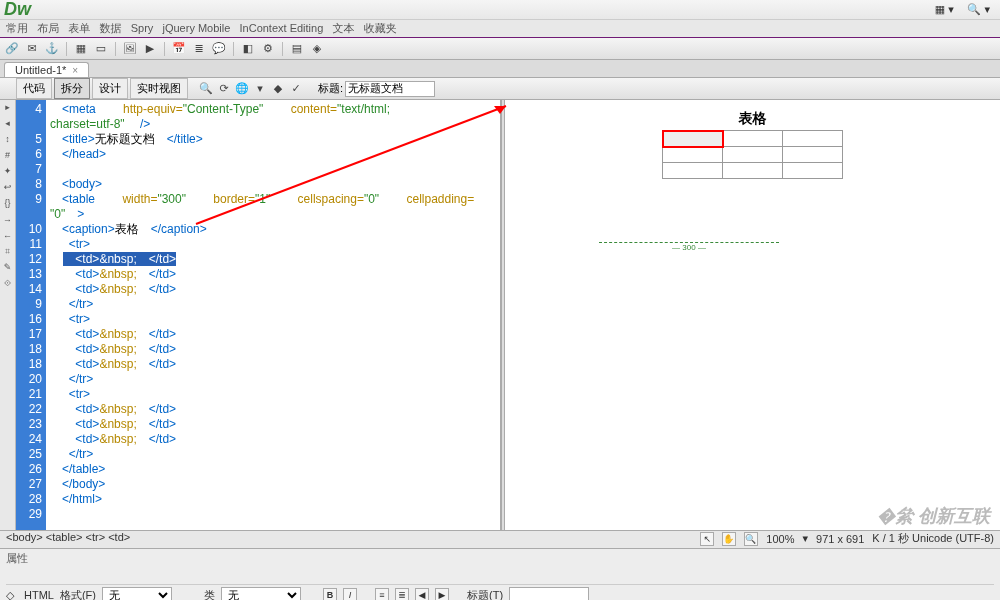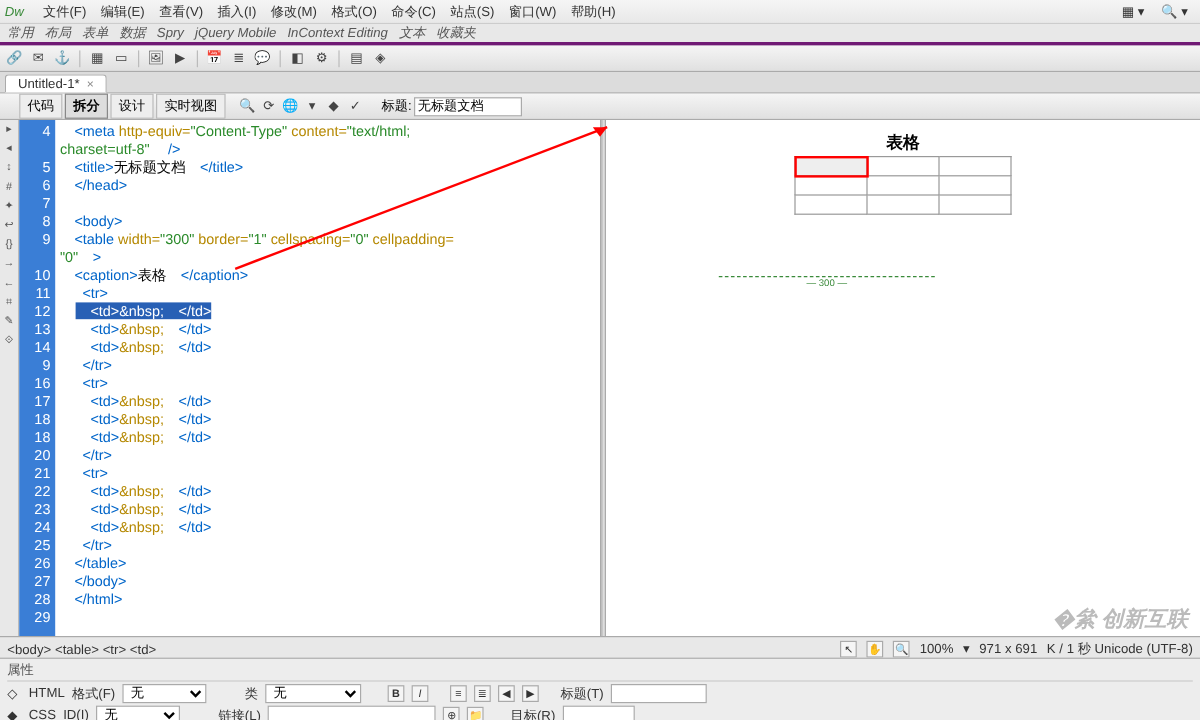--- a/index.html
+++ b/index.html
@@ -1,69 +1,68 @@
 <!DOCTYPE html>
 <html><head>
 <meta charset="utf-8">
 <style>
 * { margin: 0; padding: 0; box-sizing: border-box; font-family: "Microsoft YaHei", Arial, sans-serif; }
 body { background: #fff; font-size: 11px; overflow: hidden; width: 1000px; height: 600px; position: relative; }
 .menubar { height: 20px; background: linear-gradient(#f5f5f5,#e8e8e8); border-bottom: 1px solid #ccc; display: flex; align-items: center; padding: 0 4px; gap: 2px; font-size: 11px; color: #333; }
-.menubar .logo { color: #3a8a3a; font-weight: normal; font-size: 11px; margin-right: 8px; font-style: italic; }
+.menubar .logo { color: #3a8a3a; font-weight: bold; font-size: 18px; margin-right: 8px; font-style: italic; }
 .menubar .item { padding: 2px 6px; cursor: default; }
-.submenubar { height: 18px; background: #e8e8e8; border-bottom: 3px solid #701a75; display: flex; align-items: center; padding: 0 6px; gap: 8px; font-size: 11px; color: #555; font-style: italic; }
+.submenubar { height: 18px; background: #e8e8e8; border-bottom: 1px solid #701a75; display: flex; align-items: center; padding: 0 6px; gap: 8px; font-size: 11px; color: #555; }
 .toolbar { height: 22px; background: linear-gradient(#f5f5f5,#e0e0e0); border-bottom: 1px solid #aaa; display: flex; align-items: center; padding: 0 4px; gap: 4px; }
 .toolbar .icon, .doc-toolbar .icon { width: 16px; height: 16px; display: inline-flex; align-items: center; justify-content: center; font-size: 11px; color: #444; }
 .toolbar .sep { width: 1px; height: 14px; background: #bbb; margin: 0 2px; }
 .tabs { height: 18px; background: #dcdcdc; border-bottom: 1px solid #aaa; display: flex; align-items: flex-end; padding-left: 4px; }
 .tab { background: #ffffff; border: 1px solid #aaa; border-bottom: none; padding: 1px 10px; font-size: 11px; color: #333; display: flex; align-items: center; gap: 6px; border-radius: 3px 3px 0 0; }
 .tab .close { color: #888; font-size: 10px; }
 .doc-toolbar { height: 22px; background: linear-gradient(#f5f5f5,#e0e0e0); border-bottom: 1px solid #aaa; display: flex; align-items: center; padding: 0 16px; gap: 2px; font-size: 11px; }
 .doc-toolbar .vbtn { padding: 2px 6px; border: 1px solid #bbb; background: #eee; font-size: 11px; }
-.doc-toolbar .vbtn.active { background: #ddd; border-color: #888; font-weight: bold; }
+.doc-toolbar .vbtn.active { background: #ddd; border-color: #888; }
 .doc-toolbar input { font-size: 11px; padding: 1px 2px; width: 90px; border: 1px solid #aaa; }
 .workspace { display: flex; height: 430px; }
 .sidebar-left { width: 16px; background: #e8e8e8; border-right: 1px solid #bbb; display: flex; flex-direction: column; gap: 4px; padding-top: 2px; align-items: center; }
 .sidebar-left .sicon { width: 12px; height: 12px; font-size: 9px; color: #555; text-align: center; }
 .code-pane { flex: 1; display: flex; background: #fff; position: relative; border-right: 1px solid #aaa; }
 .gutter { width: 30px; background: #3a7ed6; color: #fff; text-align: right; padding: 2px 4px 2px 0; font-family: Consolas, monospace; font-size: 12px; line-height: 15px; }
 .gutter div { height: 15px; }
 .code { flex: 1; padding: 2px 4px; font-family: Consolas, monospace; font-size: 12px; line-height: 15px; color: #000; white-space: pre; overflow: hidden; }
 .code .line { height: 15px; }
 .t-tag { color: #0065c9; margin-left: 12px; }
-.t-attr { color: #b58800; }
+.t-attr { color: #b58800; margin-left: 24px; }
 .t-str { color: #2a8a2a; }
 .t-ent { color: #b58800; }
 .sel { background: #2860b5; color: #fff; }
 .sel .t-tag, .sel .t-ent { color: #fff; }
 .design-pane { width: 495px; background: #fff; position: relative; padding: 8px; }
 .design-table { border-collapse: collapse; margin: 0 auto; }
 .design-table caption { font-weight: bold; font-size: 14px; padding: 2px; }
 .design-table td { border: 1px solid #999; width: 60px; height: 16px; }
 .design-table td.sel-cell { outline: 2px solid red; outline-offset: -1px; background: #eee; }
-.ruler { position: absolute; top: 130px; left: 94px; width: 180px; height: 6px; border-top: 1px dashed #3a8a3a; font-size: 8px; color: #3a8a3a; text-align: center; }
+.ruler { position: absolute; top: 142px; left: 94px; width: 180px; height: 6px; border-top: 1px dashed #3a8a3a; font-size: 8px; color: #3a8a3a; text-align: center; }
 .splitter { width: 4px; background: #ddd; cursor: col-resize; border-left:1px solid #aaa; border-right:1px solid #aaa; }
-.statusbar { height: 18px; background: #e8e8e8; border-top: 1px solid #aaa; display: flex; align-items: flex-end; padding: 0 6px; font-size: 11px; color: #333; justify-content: space-between; }
+.statusbar { height: 18px; background: #e8e8e8; border-top: 1px solid #aaa; display: flex; align-items: flex-start; padding: 0 6px; font-size: 11px; color: #333; justify-content: space-between; }
 .statusbar .breadcrumb span { color: #333; }
 .statusbar .right { display:flex; gap:8px; align-items:center; }
 .props-panel { height: 72px; background: #ededed; border-top: 1px solid #aaa; padding: 2px 6px; font-size: 11px; color: #333; }
-.props-header { font-size: 11px; color: #555; border-bottom: 1px solid #ccc; padding-bottom: 1px; }
+.props-header { font-size: 11px; color: #555; border-bottom: 1px solid #ccc; padding-bottom: 18px; }
 .props-row { display:flex; align-items:center; gap:6px; margin-top:2px; }
 .props-row .lab { width: auto; }
 .props-row input[type=text], .props-row select { font-size: 11px; padding: 0 2px; height: 16px; border: 1px solid #aaa; background: #fff; }
 .tiny-btn { width:14px; height:14px; border:1px solid #aaa; background:#f5f5f5; display:inline-flex; align-items:center; justify-content:center; font-size:9px; }
 .watermark { position: absolute; right: 10px; bottom: 72px; font-size: 18px; color: #bbb; font-weight: bold; font-style: italic; pointer-events: none; }
 .arrow-svg { position: absolute; top: 76px; left: 16px; pointer-events: none; }
 </style>
 </head>
 <body>
 
 <div class="menubar">
   <span class="logo">Dw</span>
-  <span id="menubar-items"><span class="item">文件(F)</span><span class="item">编辑(E)</span><span class="item">查看(V)</span><span class="item">插入(I)</span><span class="item">修改(M)</span><span class="item">格式(O)</span><span class="item">命令(C)</span><span class="item">站点(S)</span><span class="item">窗口(W)</span><span class="item">帮助(H)</span></span>
   <span style="flex:1"></span>
   <span class="item">▦ ▾</span>
   <span class="item">🔍 ▾</span>
 </div>
 
 <div class="submenubar">
     <span id="submenubar-items"><span>常用</span> &nbsp; <span>布局</span> &nbsp; <span>表单</span> &nbsp; <span>数据</span> &nbsp; <span>Spry</span> &nbsp; <span>jQuery Mobile</span> &nbsp; <span>InContext Editing</span> &nbsp; <span>文本</span> &nbsp; <span>收藏夹</span></span>
   </div>
 
 <div class="toolbar">

